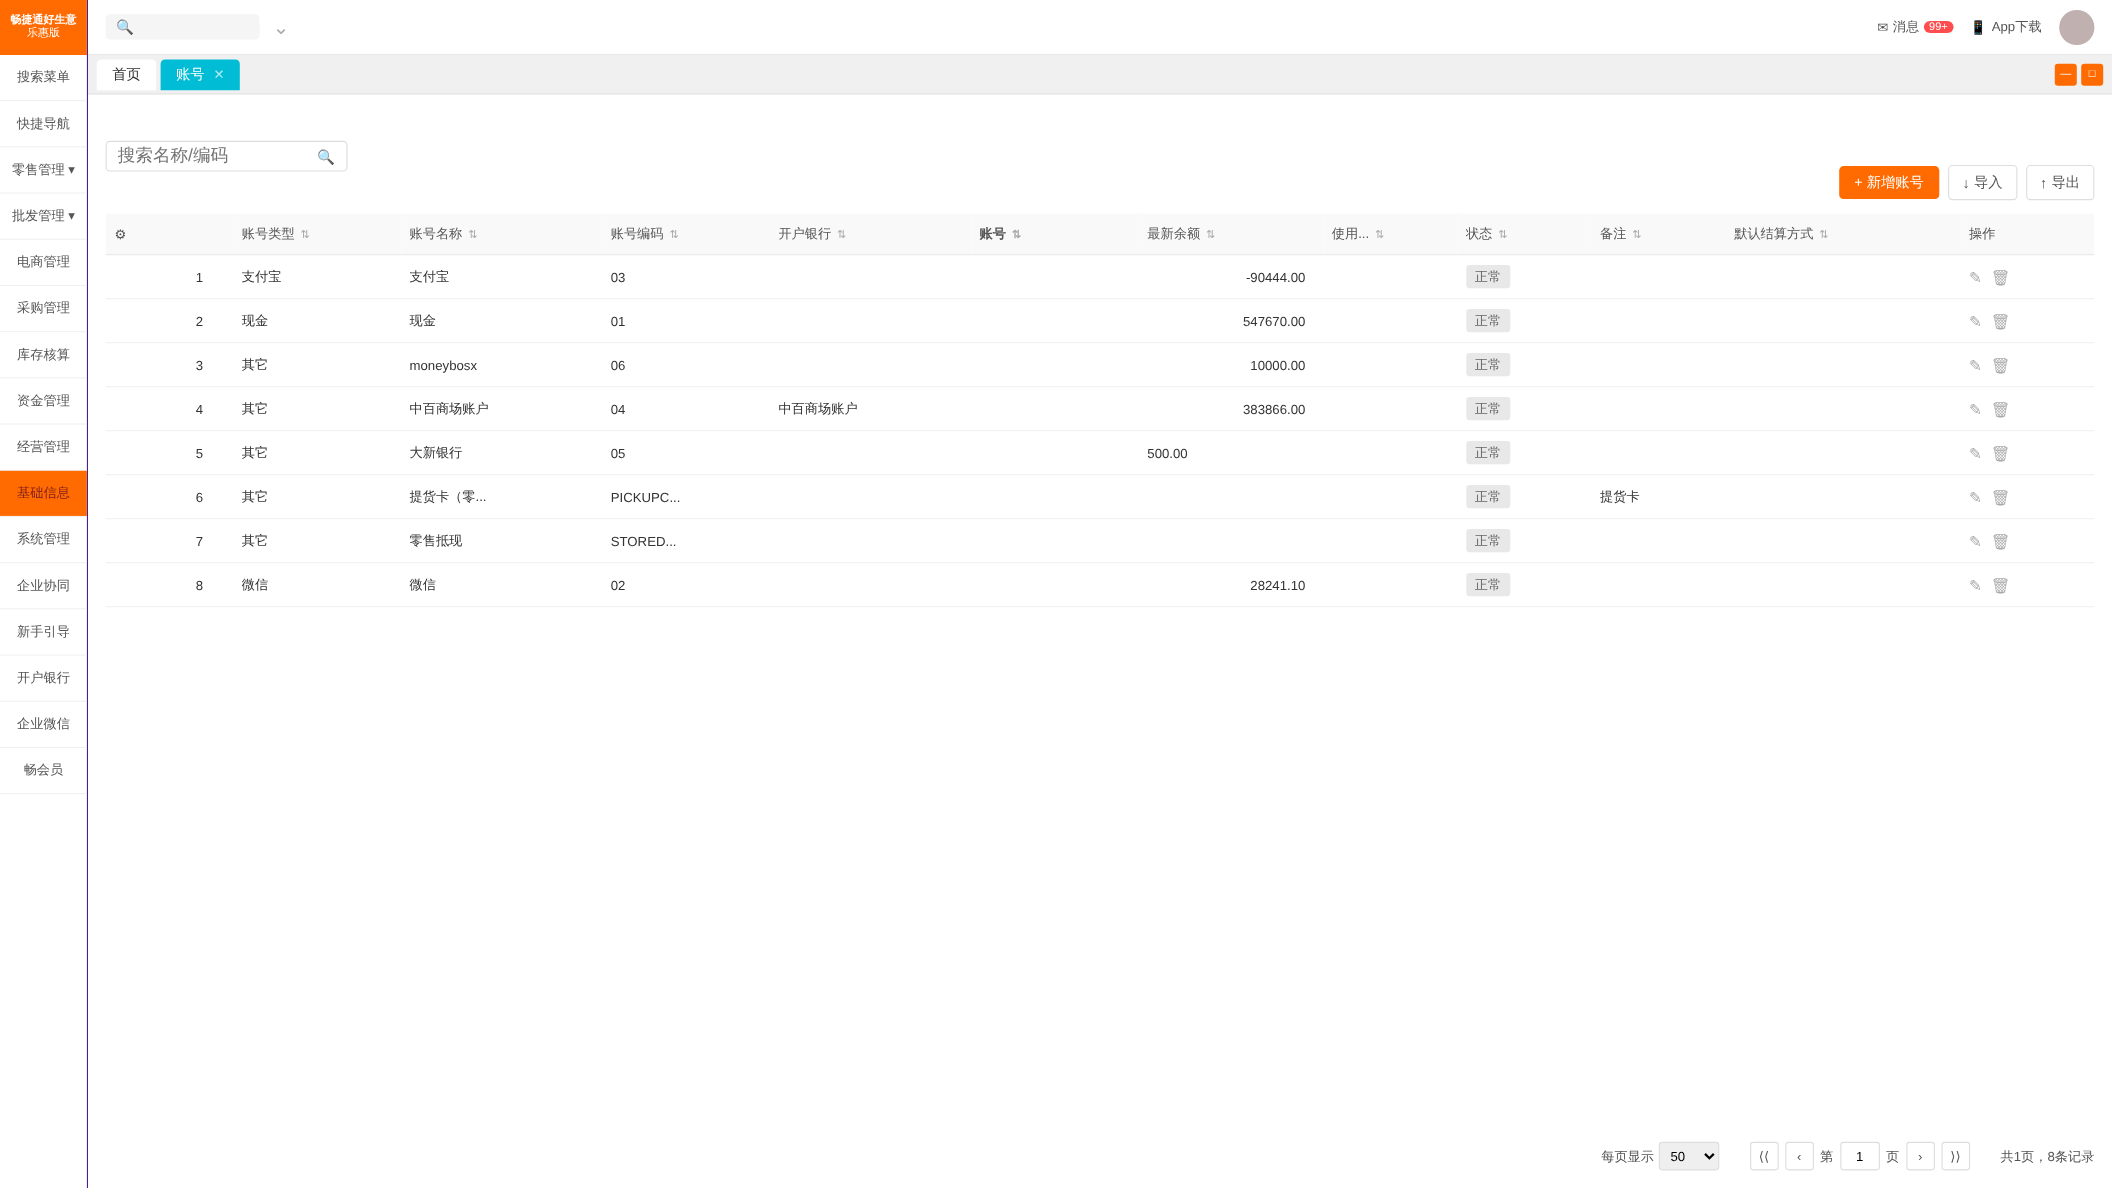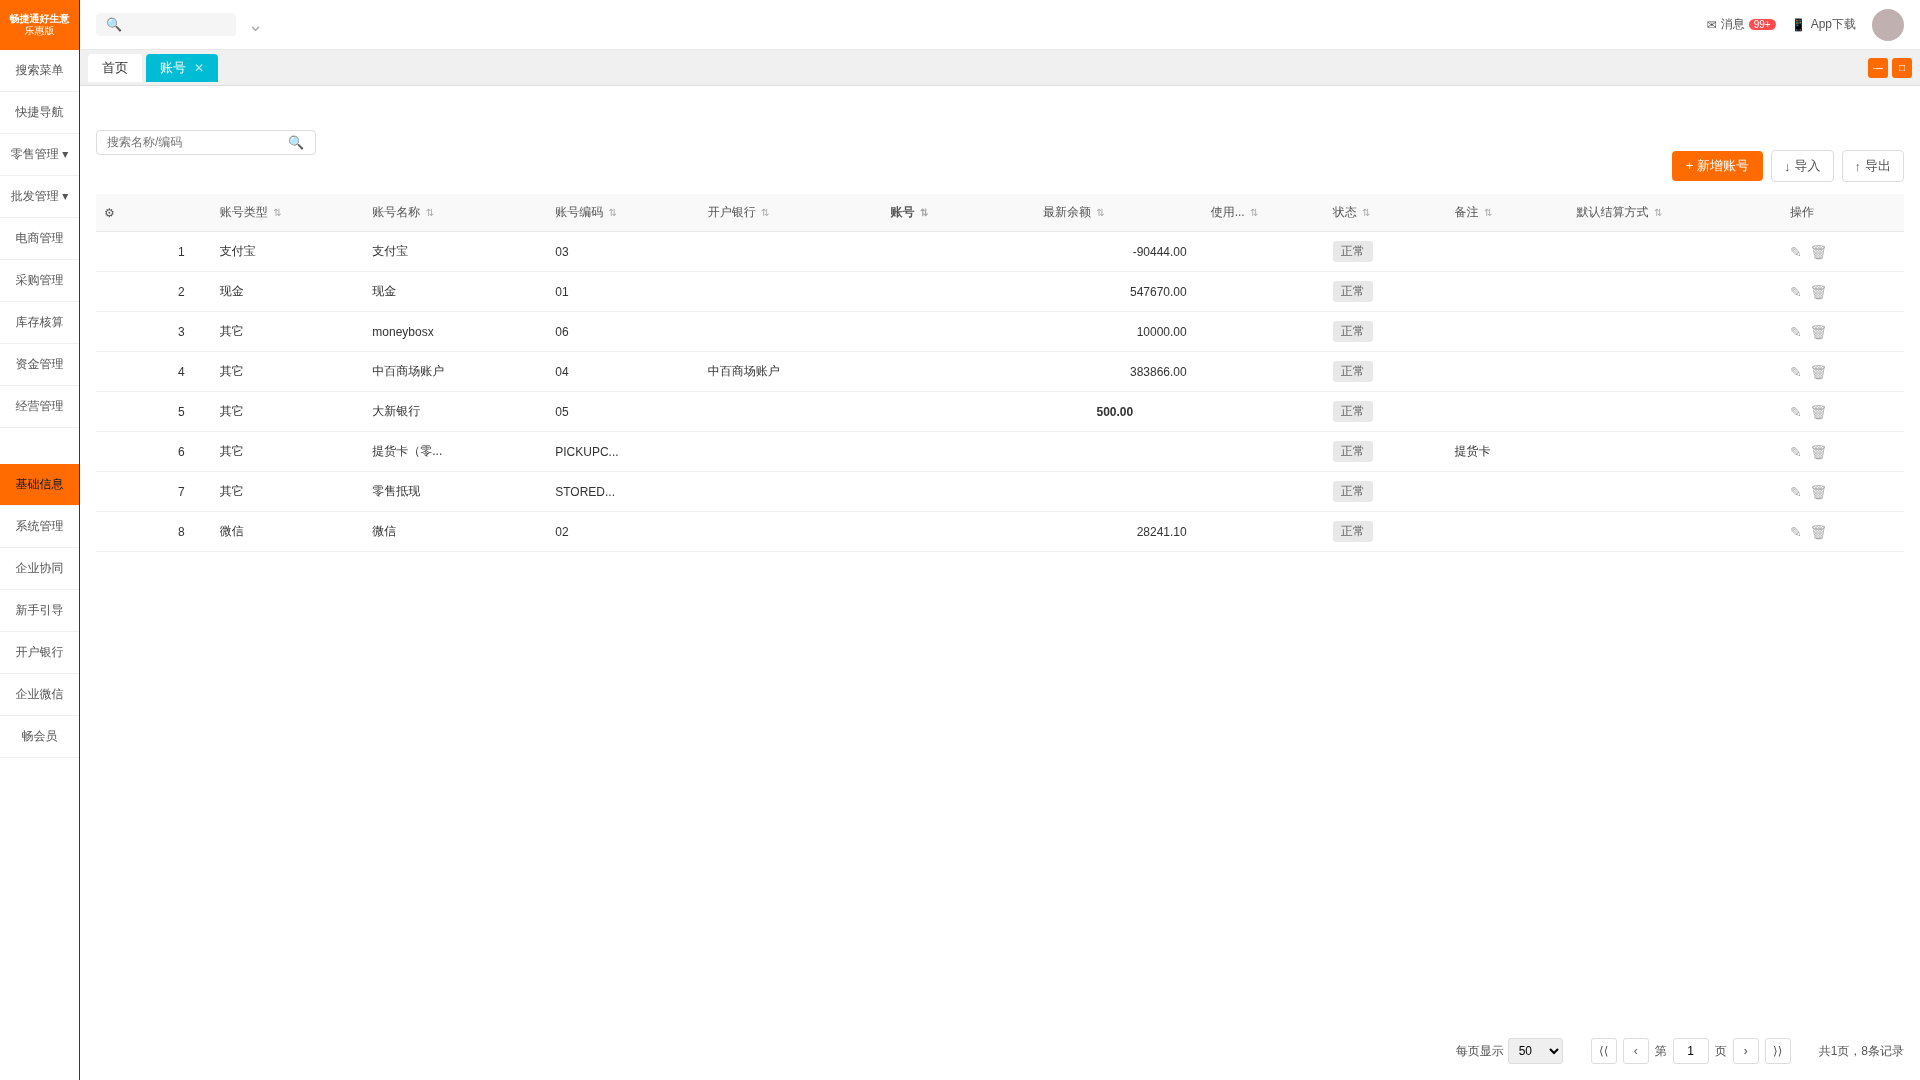--- a/index.html
+++ b/index.html
@@ -28,21 +28,21 @@
       line-height: 1.2;
     }
     .sidebar-item {
       padding: 12px 4px;
       text-align: center;
       color: #555;
       font-size: 12px;
       cursor: pointer;
       border-bottom: 1px solid #f0f0f0;
     }
-    .sidebar-item.active { background: #ff6b00; color: #0f172a; margin-top: 36px; }
+    .sidebar-item.active { background: #ff6b00; color: #7f1d1d; }
 
     
     .main {
       flex: 1;
       display: flex;
       flex-direction: column;
       overflow: hidden;
     }
 
     
@@ -164,21 +164,21 @@
       align-items: center;
       border: 1px solid #ddd;
       border-radius: 4px;
       padding: 4px 10px;
       gap: 6px;
       width: 220px;
     }
     .search-box input {
       border: none;
       outline: none;
-      font-size: 12px;
+      font-size: 16px;
       color: #b91c1c;
       width: 100%;
     }
     .toolbar-right {
       display: flex;
       align-items: center;
       gap: 8px;
       margin-top: 48px;
     }
     .btn-primary {
@@ -527,21 +527,21 @@
       </td>
     </tr>
             <tr>
       <td></td>
       <td class="col-index">5</td>
       <td>其它</td>
       <td>大新银行</td>
       <td>05</td>
       <td></td>
       <td></td>
-      <td style="text-align:center;padding-right:16px;font-weight:bold;">500.00</td>
+      <td style="text-align:left;padding-right:16px;">500.00</td>
       <td></td>
       <td><span class="status-normal">正常</span></td>
       <td></td>
       <td></td>
       <td>
         <div class="action-icons">
           <span class="action-icon">✎</span>
           <span class="action-icon">🗑</span>
         </div>
       </td>

